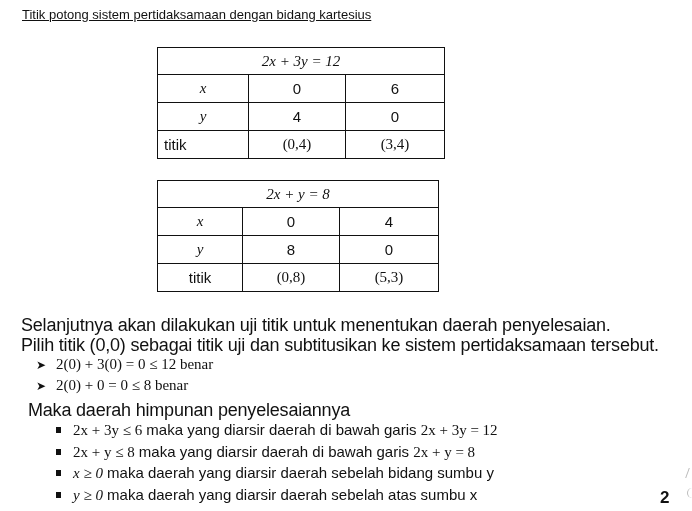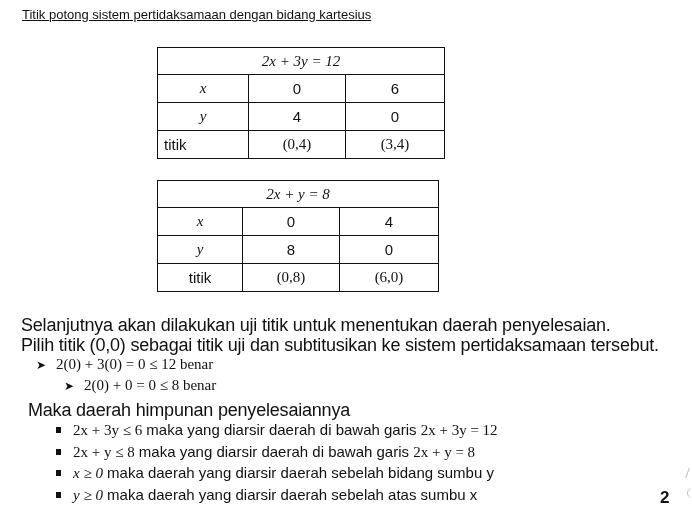--- a/index.html
+++ b/index.html
@@ -63,32 +63,32 @@
     <td class="c3">4</td>
   </tr>
   <tr>
     <td class="c1 ital">y</td>
     <td class="c2">8</td>
     <td class="c3">0</td>
   </tr>
   <tr>
     <td class="c1">titik</td>
     <td class="c2 serif">(0,8)</td>
-    <td class="c3 serif">(6,0)</td>
+    <td class="c3 serif">(5,3)</td>
   </tr>
 </tbody>
   </table>
 
 <div class="p" style="top:315px;">Selanjutnya akan dilakukan uji titik untuk menentukan daerah penyelesaian.</div>
 <div class="p" style="top:335px;text-align:right;">Pilih titik (0,0)  sebagai titik uji dan subtitusikan ke sistem pertidaksamaan tersebut.</div>
 
 <div class="arrow-item" style="top:356px;">
   <span class="arrow">➤</span><span>2(0) + 3(0) = 0 ≤ 12 benar</span>
 </div>
-<div class="arrow-item" style="top:377px;margin-left:28px;">
+<div class="arrow-item" style="top:377px;">
   <span class="arrow">➤</span><span>2(0) + 0 = 0 ≤ 8 benar</span>
 </div>
 
 <div class="p" style="top:400px;margin-left:7px;">Maka daerah himpunan penyelesaiannya</div>
 
 <div class="bullet-item" style="top:421px;">
   <span class="sq"></span><span class="math">2x + 3y ≤ 6</span><span> maka yang diarsir daerah di bawah garis </span><span class="math">2x + 3y = 12</span>
 </div>
 <div class="bullet-item" style="top:443px;">
   <span class="sq"></span><span class="math">2x + y ≤ 8</span><span> maka yang diarsir daerah di bawah garis </span><span class="math">2x + y = 8</span>

